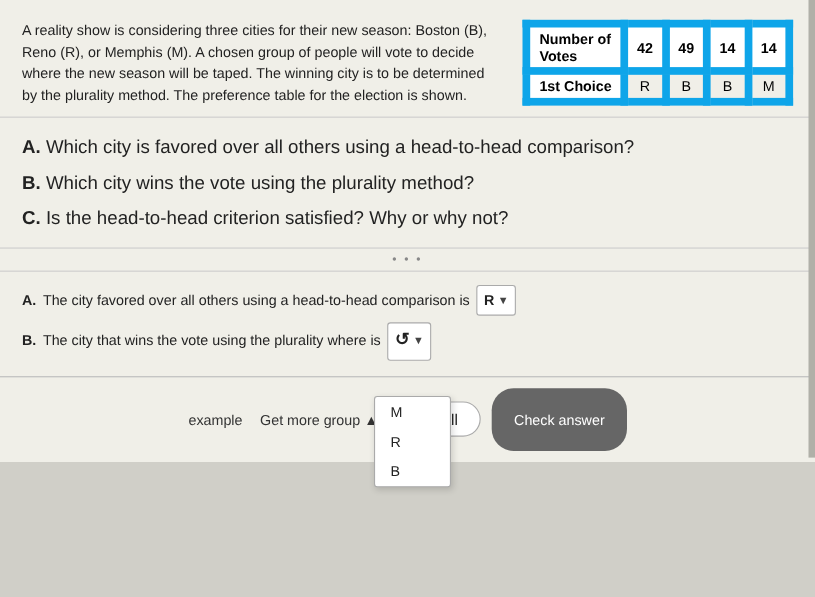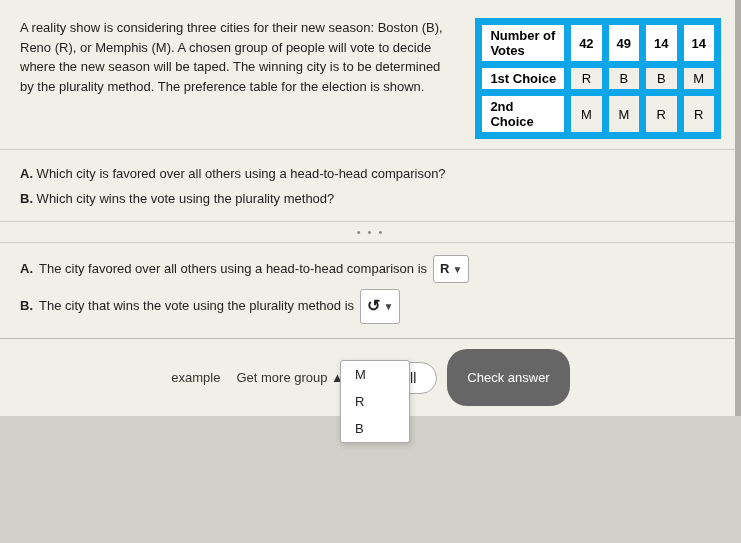--- a/index.html
+++ b/index.html
@@ -57,21 +57,21 @@
     }
 
     .pref-table td:first-child {
       text-align: left;
       font-weight: bold;
       background: #fff;
     }
 
     .questions-section {
       padding: 10px 20px 8px 20px;
-      font-size: 13px;
+      font-size: 17px;
       line-height: 1.8;
       color: #222;
     }
 
     .questions-section p {
       margin: 2px 0;
     }
 
     .divider {
       text-align: center;
@@ -226,53 +226,47 @@
           <td>14</td>
           <td>14</td>
         </tr>
         <tr>
           <td>1st Choice</td>
           <td>R</td>
           <td>B</td>
           <td>B</td>
           <td>M</td>
         </tr>
-        <tr>
-          <td>2nd<br>Choice</td>
-          <td>M</td>
-          <td>M</td>
-          <td>R</td>
-          <td>R</td>
-        </tr>
       </tbody>
         </table>
     </div>
   </div>
 
   <div class="questions-section">
     <p><strong>A.</strong> Which city is favored over all others using a head-to-head comparison?</p>
     <p><strong>B.</strong> Which city wins the vote using the plurality method?</p>
+    <p><strong>C.</strong> Is the head-to-head criterion satisfied? Why or why not?</p>
   </div>
 
   <div class="divider">• • •</div>
 
   <div class="answers-section">
 
     <div class="answer-line">
       <span class="answer-label">A.</span>
       <span class="answer-text">The city favored over all others using a head-to-head comparison is</span>
       <span class="answer-value-box">
         <span>R</span>
         <span class="dropdown-icon">▼</span>
       </span>
     </div>
 
     <div class="answer-line">
       <span class="answer-label">B.</span>
-      <span class="answer-text">The city that wins the vote using the plurality method is</span>
+      <span class="answer-text">The city that wins the vote using the plurality where is</span>
       <span class="answer-value-box">
         <span class="hand-icon">↺</span>
         <span class="dropdown-icon">▼</span>
       </span>
     </div>
 
   </div>
 
   <div class="dropdown-menu">
     <div class="dropdown-item">M</div>

